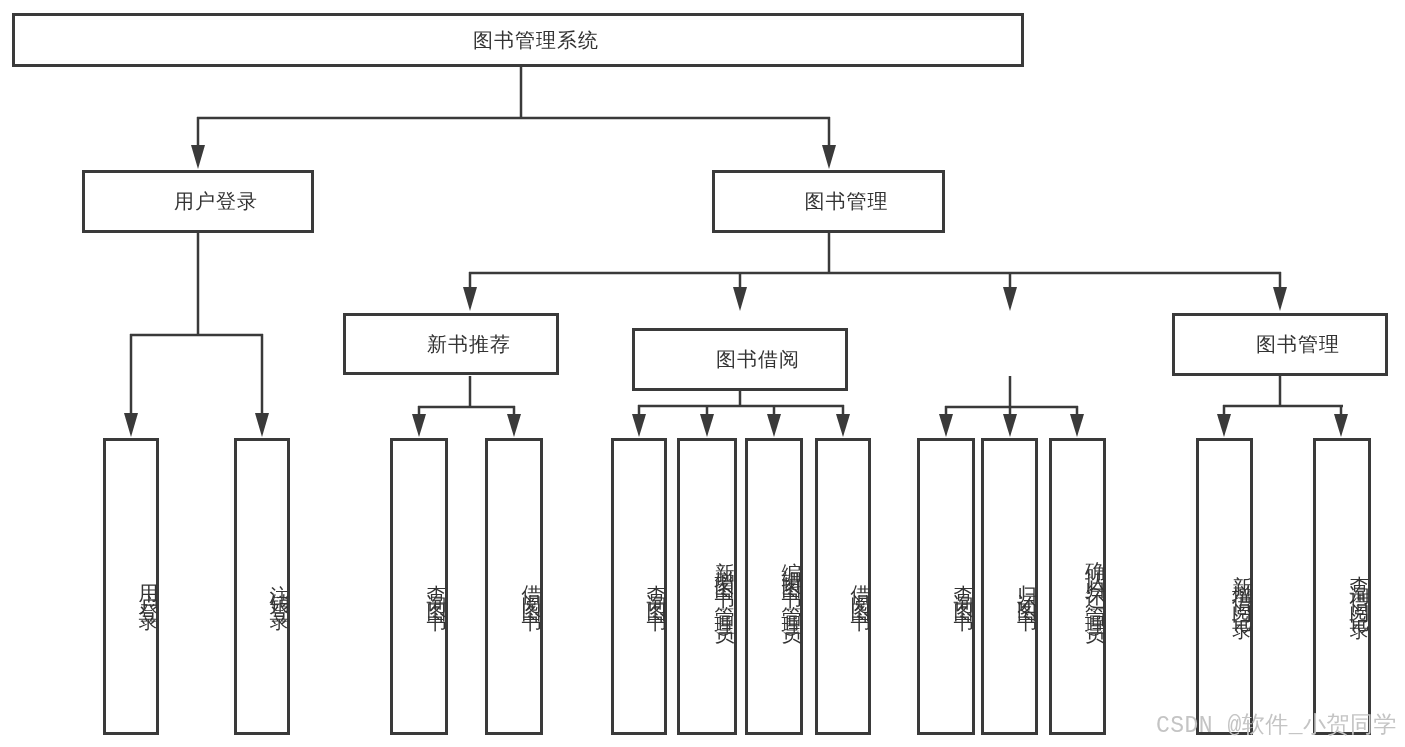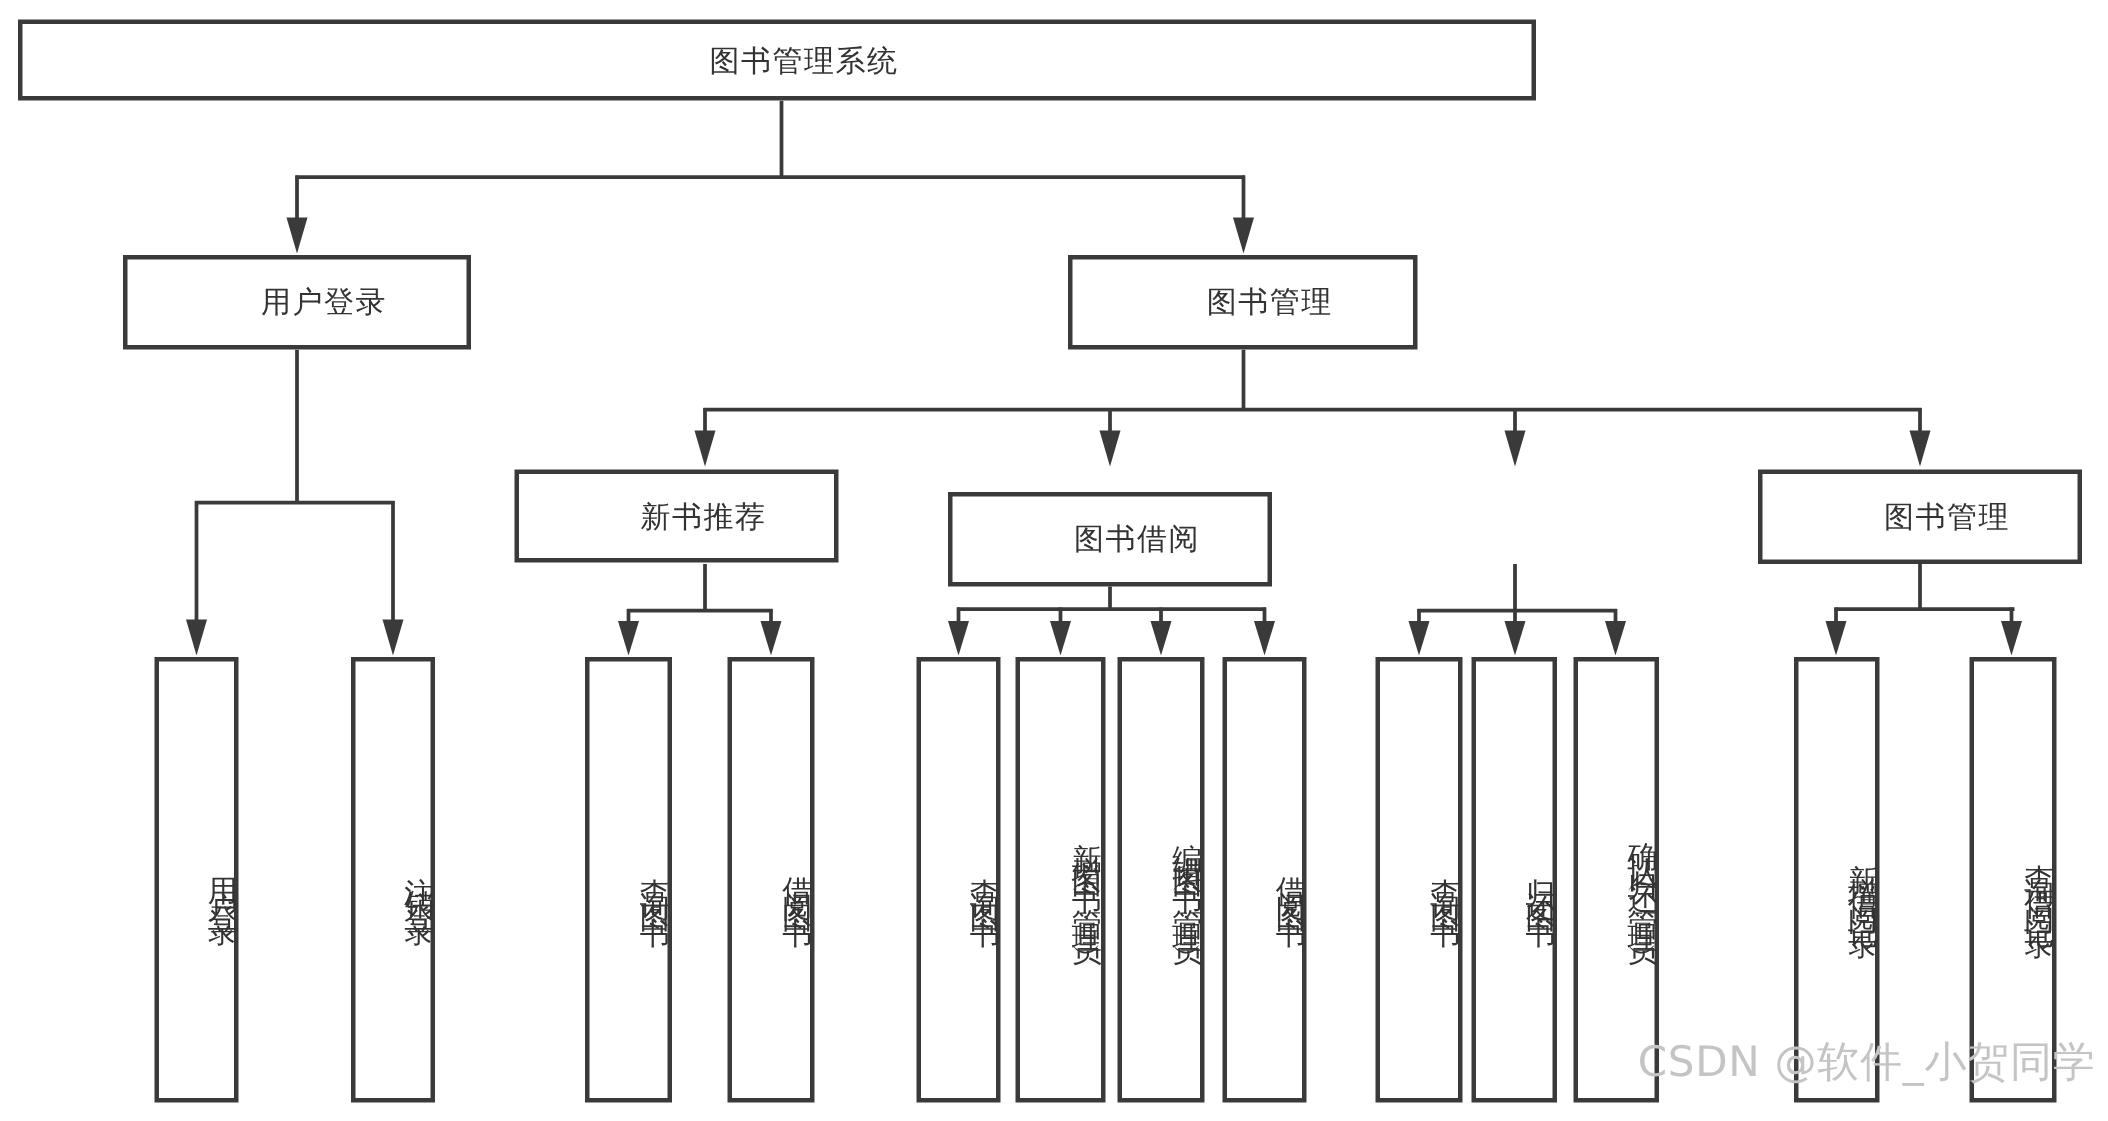--- a/index.html
+++ b/index.html
@@ -40,26 +40,27 @@
   .vlabel {
     writing-mode: vertical-rl;
     text-orientation: mixed;
     font-size: 20px;
     color: #333333;
     letter-spacing: 9px;
     line-height: 1;
   }
   .watermark {
     position: absolute;
-    right: 8px; bottom: 20px;
-    font-size: 28px;
+    right: 8px; bottom: 7px;
+    font-size: 23px;
     color: #c4c4c4;
     letter-spacing: 0.5px;
     z-index: 5;
     white-space: nowrap;
+    font-family: Liberation Mono, monospace;
   }
 </style>
 </head>
 <body>
 
 <div class="stage">
 
   <svg class="edges" viewBox="0 0 1405 747" aria-hidden="true">
     <g stroke="#3a3a3a" stroke-width="2.5" fill="none">
       <g>

